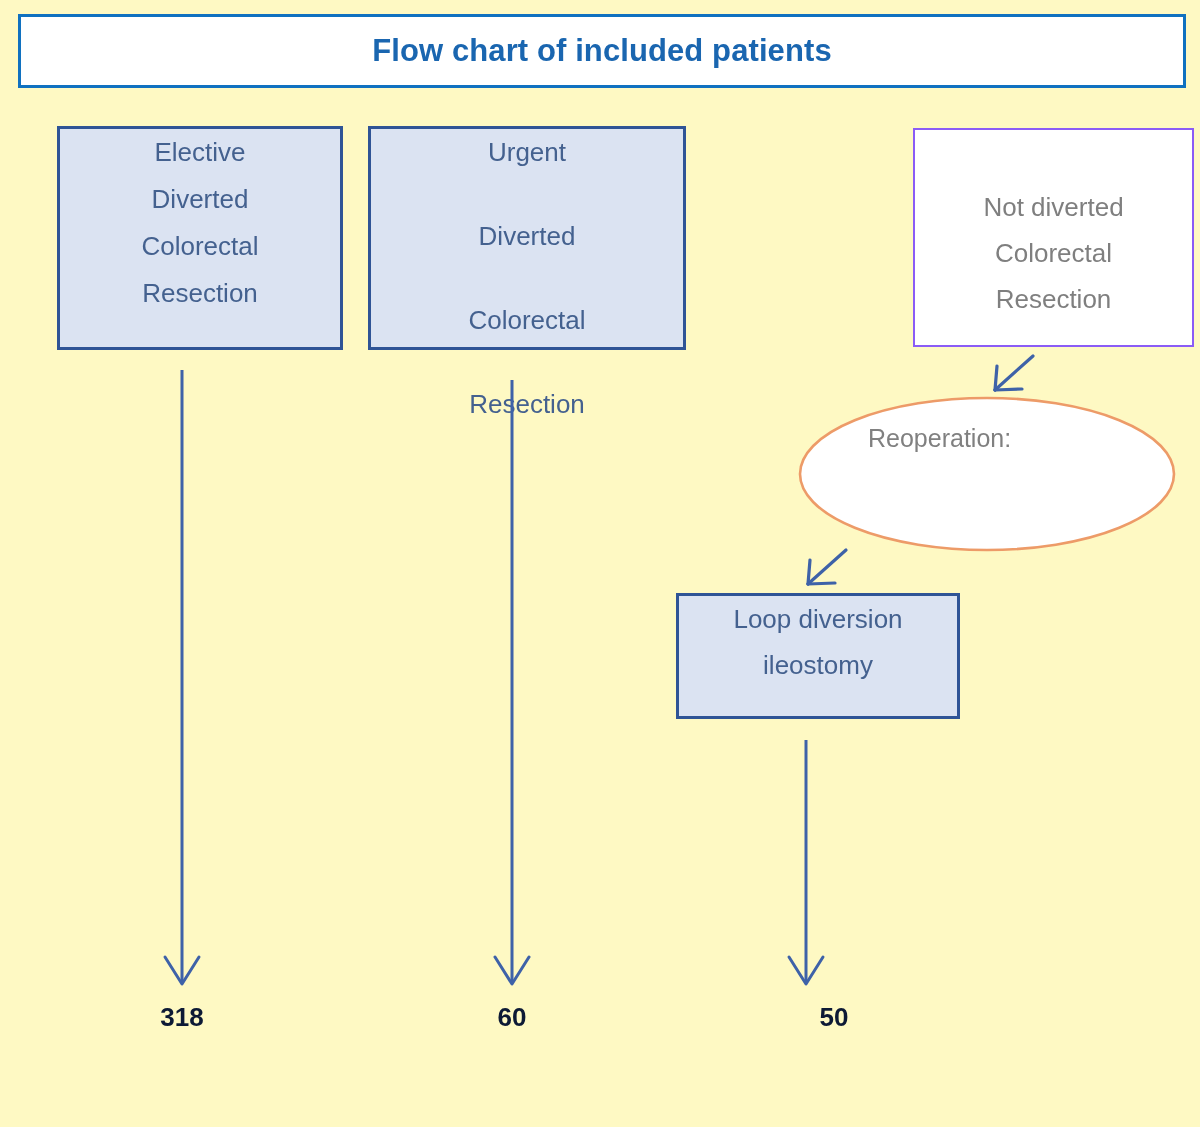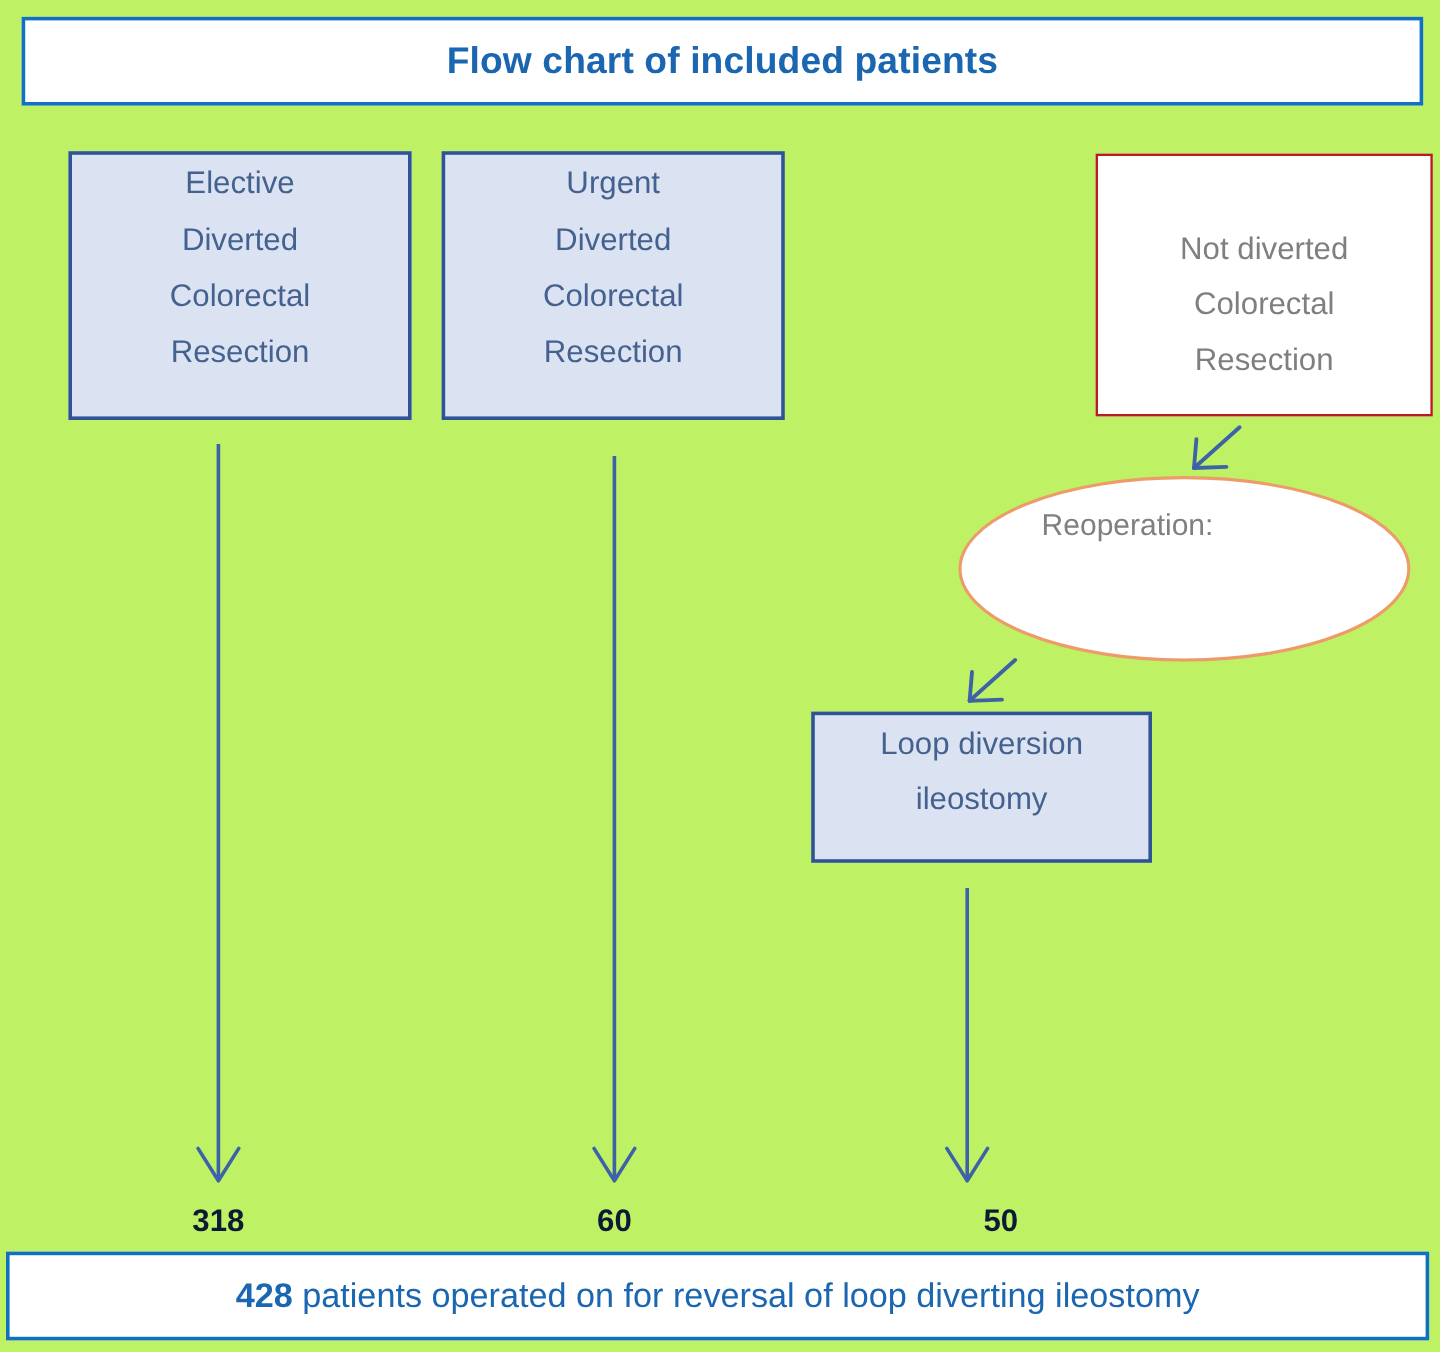--- a/index.html
+++ b/index.html
@@ -8,21 +8,21 @@
     padding: 0;
     background: #ffffff;
   }
   body {
     font-family: "Liberation Sans", sans-serif;
   }
   #canvas {
     position: relative;
     width: 1200px;
     height: 1127px;
-    background: #bef264;
+    background: #fef9c3;
     overflow: hidden;
   }
 
   
   .title-box {
     position: absolute;
     left: 18px;
     top: 14px;
     width: 1168px;
     height: 74px;
@@ -52,36 +52,36 @@
     align-items: center;
   }
   .proc-box .line {
     color: #44618f;
     font-size: 26px;
     line-height: 47px;
     white-space: nowrap;
   }
 
   #box-elective { left: 57px;  top: 126px; width: 286px; height: 224px; }
-  #box-urgent   { left: 368px; top: 126px; width: 286px; height: 224px; }
+  #box-urgent   { left: 368px; top: 126px; width: 318px; height: 224px; gap: 37px; }
 
   #box-loop {
     left: 676px;
     top: 593px;
     width: 284px;
     height: 126px;
   }
   #box-loop .line { font-size: 26px; line-height: 46px; }
 
   
   .plain-box {
     position: absolute;
     box-sizing: border-box;
     background: #ffffff;
-    border: 2px solid #b91c1c;
+    border: 2px solid #8b5cf6;
     display: flex;
     flex-direction: column;
     align-items: center;
     justify-content: center;
   }
   #box-notdiv {
     left: 913px;
     top: 128px;
     width: 281px;
     height: 219px;
@@ -231,17 +231,14 @@
 
   <svg class="arrow-svg" style="left:784px; top:740px;" width="44" height="248" viewBox="0 0 44 248">
     <path d="M 22 0 L 22 242" stroke="#3e62a8" stroke-width="3" fill="none"></path>
     <path d="M 5 217 L 22 244 L 39 217" stroke="#3e62a8" stroke-width="3" fill="none" stroke-linecap="round" stroke-linejoin="round"></path>
   </svg>
 
   <div class="count" id="count-1">318</div>
   <div class="count" id="count-2">60</div>
   <div class="count" id="count-3">50</div>
 
-  <div id="footer-box">
-    <span class="ftext"><span class="fnum">428</span><span> patients operated on for reversal of loop diverting ileostomy</span></span>
-  </div>
 
 </div>
 
 </body></html>

